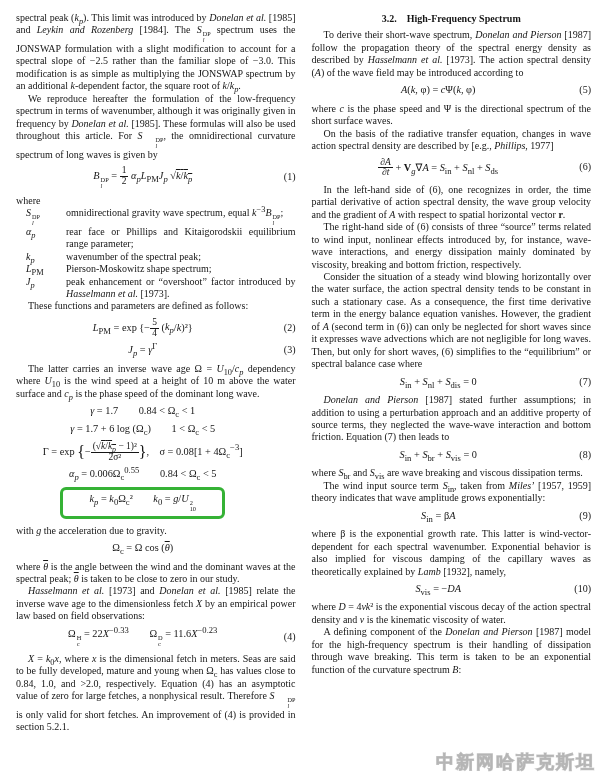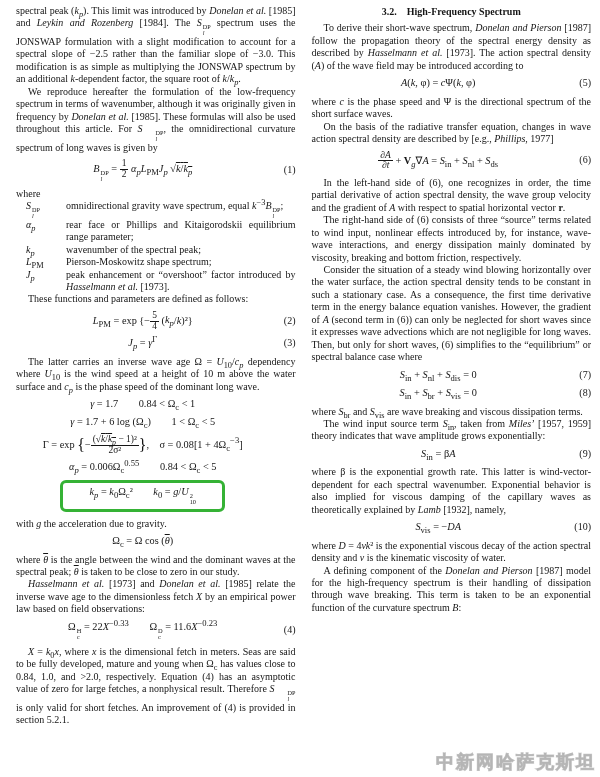--- a/index.html
+++ b/index.html
@@ -1,18 +1,18 @@
 <!DOCTYPE html>
 <html><head>
 <meta charset="utf-8">
 <style>
   html,body{margin:0;padding:0;background:#ffffff;}
   body{width:600px;height:777px;position:relative;overflow:hidden;
        font-family:"Liberation Serif",serif;color:#151515;}
-  .page{position:absolute;inset:0;padding:5px 9px 0 16px;display:flex;gap:16px;}
+  .page{position:absolute;inset:0;padding:12px 9px 0 16px;display:flex;gap:16px;}
   .col{width:281px;font-size:10px;line-height:12.45px;text-align:justify;}
   .para{margin:0;text-indent:12px;}
   .para.noindent{text-indent:0;}
   .subhead{font-weight:bold;margin:1px 0 4px 0;text-align:center;}
   .eqrow{display:flex;align-items:center;margin:5px 0 6px 0;}
   .eqbody{flex:1;text-align:center;font-size:10.3px;}
   .eqnum{flex:0 0 26px;text-align:right;}
   .defrow{display:flex;margin:0;}
   .defterm{flex:0 0 46px;box-sizing:border-box;padding-left:10px;text-align:left;}
   .defdesc{flex:1;padding-left:4px;}
@@ -146,20 +146,21 @@
         <span class="eqbody"><span class="frac"><span>∂<i>A</i></span><span>∂<i>t</i></span></span> + <b>V</b><sub><i>g</i></sub>∇<i>A</i> = <i>S</i><sub>in</sub> + <i>S</i><sub>nl</sub> + <i>S</i><sub>ds</sub></span>
         <span class="eqnum">(6)</span>
       </div>
       <p class="para">In the left-hand side of (6), one recognizes in order, the time partial derivative of action spectral density, the wave group velocity and the gradient of <i>A</i> with respect to spatial horizontal vector <b>r</b>.</p>
       <p class="para">The right-hand side of (6) consists of three “source” terms related to wind input, nonlinear effects introduced by, for instance, wave-wave interactions, and energy dissipation mainly dominated by viscosity, breaking and bottom friction, respectively.</p>
       <p class="para">Consider the situation of a steady wind blowing horizontally over the water surface, the action spectral density tends to be constant in such a stationary case. As a consequence, the first time derivative term in the energy balance equation vanishes. However, the gradient of <i>A</i> (second term in (6)) can only be neglected for short waves since it expresses wave advections which are not negligible for long waves. Then, but only for short waves, (6) simplifies to the “equilibrium” or spectral balance case where</p>
       <div class="eqrow">
         <span class="eqbody"><i>S</i><sub>in</sub> + <i>S</i><sub>nl</sub> + <i>S</i><sub>dis</sub> = 0</span>
         <span class="eqnum">(7)</span>
       </div>
+      <p class="para"><i>Donelan and Pierson</i> [1987] stated further assumptions; in addition to using a perturbation approach and an additive property of source terms, they neglected the wave-wave interaction and bottom friction. Equation (7) then leads to</p>
       <div class="eqrow">
         <span class="eqbody"><i>S</i><sub>in</sub> + <i>S</i><sub>br</sub> + <i>S</i><sub>vis</sub> = 0</span>
         <span class="eqnum">(8)</span>
       </div>
       <p class="para noindent">where <i>S</i><sub>br</sub> and <i>S</i><sub>vis</sub> are wave breaking and viscous dissipation terms.</p>
       <p class="para">The wind input source term <i>S</i><sub>in</sub>, taken from <i>Miles’</i> [1957, 1959] theory indicates that wave amplitude grows exponentially:</p>
       <div class="eqrow">
         <span class="eqbody"><i>S</i><sub>in</sub> = β<i>A</i></span>
         <span class="eqnum">(9)</span>
       </div>

